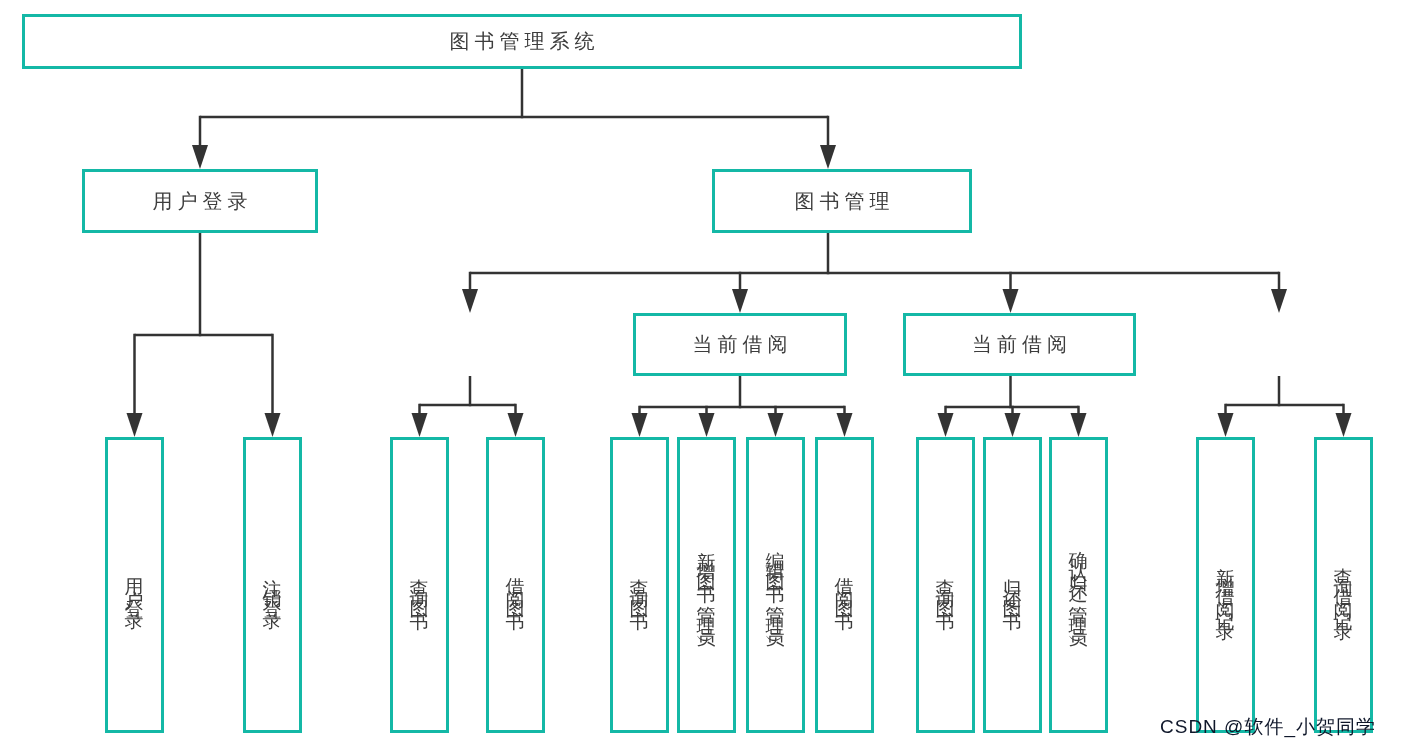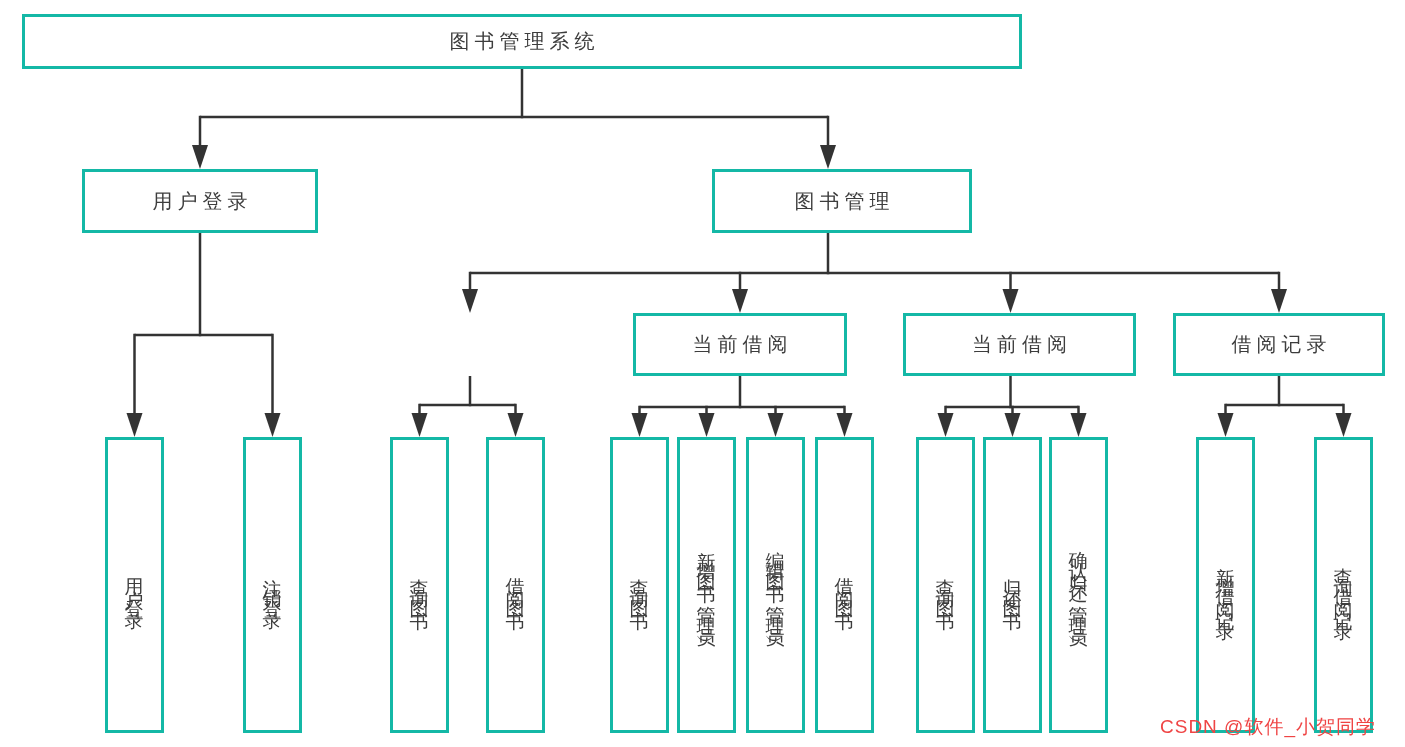--- a/index.html
+++ b/index.html
@@ -54,21 +54,21 @@
   .g1-0 { left: 105px; }  .g1-1 { left: 243px; }
   .g2-0 { left: 390px; }  .g2-1 { left: 486px; }
   .g3-0 { left: 610px; }  .g3-1 { left: 677px; }  .g3-2 { left: 746px; }  .g3-3 { left: 815px; }
   .g4-0 { left: 916px; }  .g4-1 { left: 983px; }  .g4-2 { left: 1049px; }
   .g5-0 { left: 1196px; } .g5-1 { left: 1314px; }
   .watermark {
     position: absolute;
     left: 1160px;
     top: 714px;
     font-size: 19px;
-    color: #ef4444;
+    color: #0f172a;
     letter-spacing: 1px;
     white-space: nowrap;
   }
 </style>
 </head>
 <body>
 
 <div class="canvas">
 
   <svg class="connectors" viewBox="0 0 1405 747" fill="#333333" stroke="#333333" stroke-width="2.5">
@@ -133,21 +133,20 @@
     <path d="M 1335.5 413 L 1351.5 413 L 1343.5 437 Z" stroke="none"></path>
   </svg>
 
   <div class="box hbox root-box">图书管理系统</div>
 
   <div class="box hbox l2-0">用户登录</div>
   <div class="box hbox l2-1">图书管理</div>
 
   <div class="box hbox l3 l3-1">当前借阅</div>
   <div class="box hbox l3 l3-2">当前借阅</div>
-  <div class="box hbox l3 l3-3">借阅记录</div>
 
   <div class="box leaf g1-0">用户登录</div>
   <div class="box leaf g1-1">注销登录</div>
 
   <div class="box leaf g2-0">查询图书</div>
   <div class="box leaf g2-1">借阅图书</div>
 
   <div class="box leaf g3-0">查询图书</div>
   <div class="box leaf g3-1">新增图书（管理员）</div>
   <div class="box leaf g3-2">编辑图书（管理员）</div>

